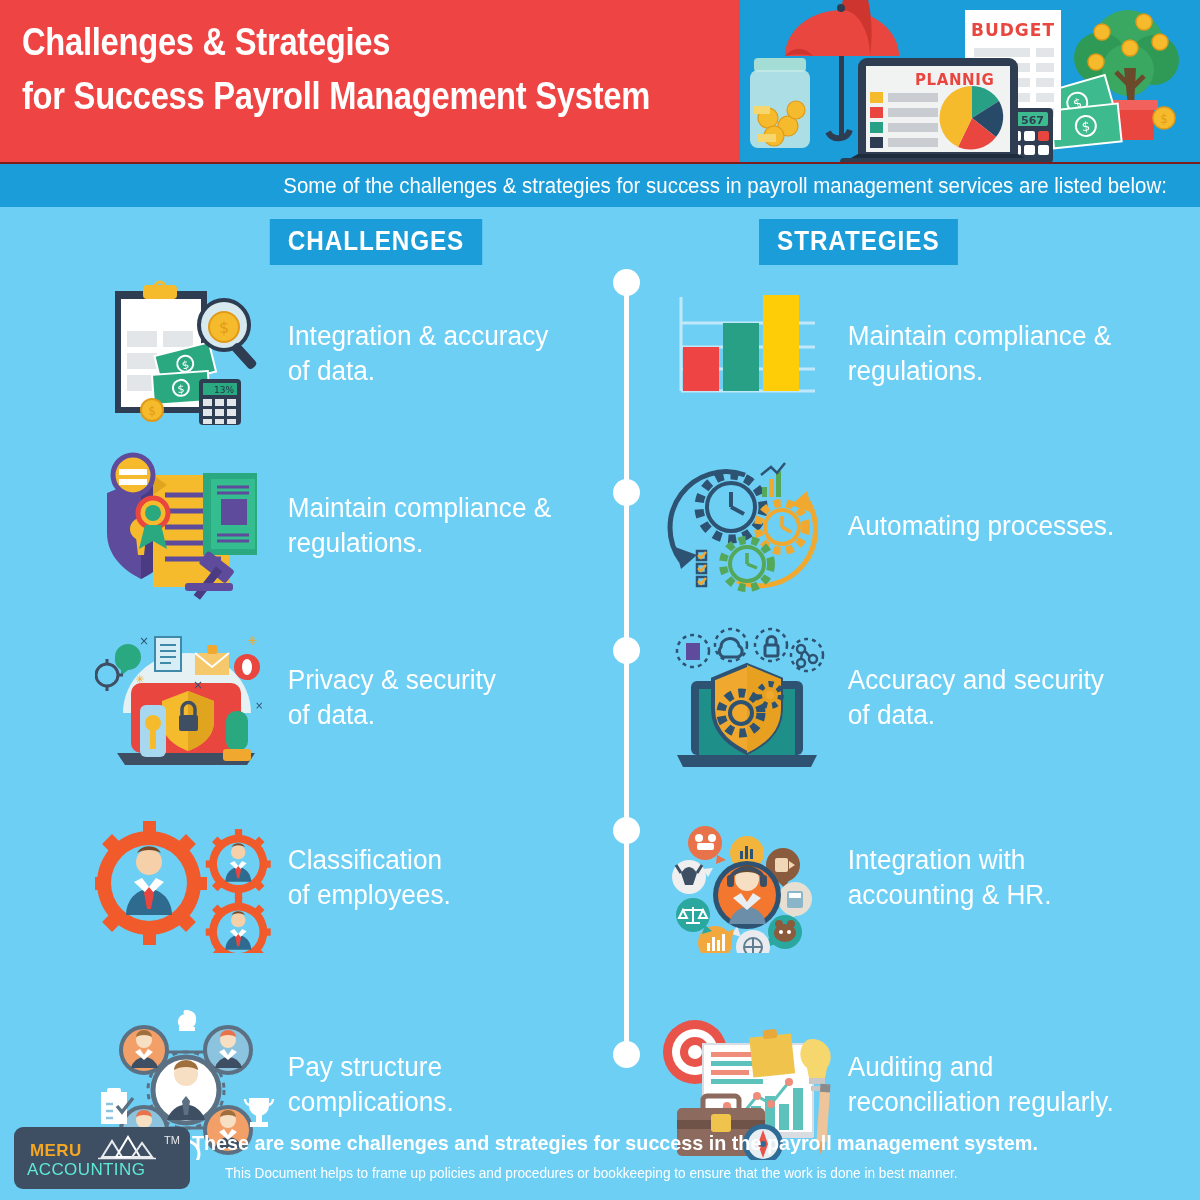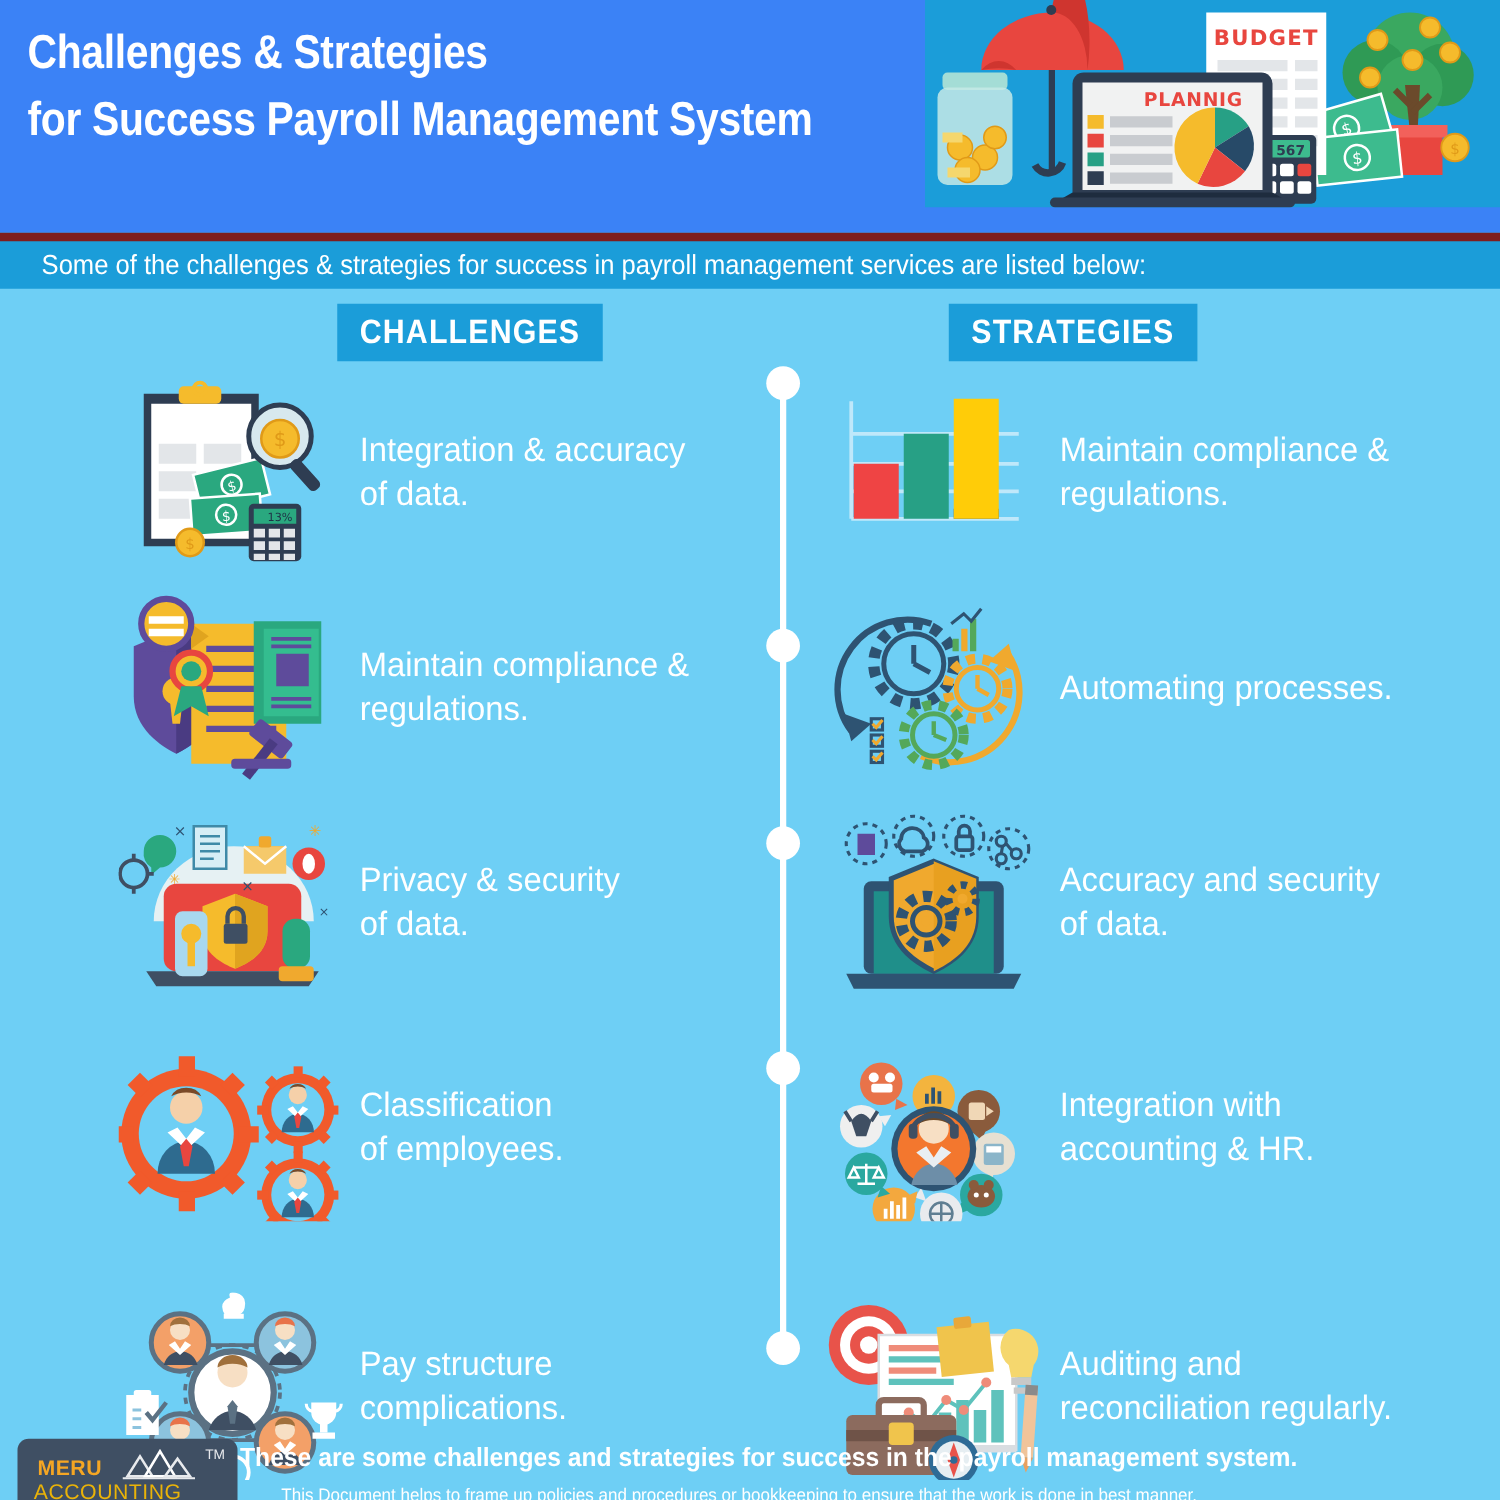--- a/index.html
+++ b/index.html
@@ -7,22 +7,22 @@
     width: 1200px; height: 1200px;
     font-family: "Liberation Sans", sans-serif;
     background: #6ecff5;
     overflow: hidden;
   }
   .page { position: relative; width: 1200px; height: 1200px; }
 
   
   .header {
     position: relative;
-    height: 186px;
-    background: #3b82f6;
+    height: 162px;
+    background: #ef4444;
     overflow: hidden;
   }
   .title {
     position: absolute; left: 22px; top: 16px;
     color: #ffffff;
     font-size: 38px;
     font-weight: bold;
     line-height: 1.42;
     letter-spacing: -0.3px;
     transform: scaleX(0.86);
@@ -30,22 +30,22 @@
     white-space: pre-line;
   }
   .header-art {
     position: absolute; right: 0; top: 0; width: 460px; height: 166px;
   }
 
   
   .subtitle-bar {
     height: 45px;
     background: #1b9dd9;
-    border-top: 7px solid #7f1d1d;
-    display: flex; align-items: center; justify-content: flex-start;
+    border-top: 2px solid #7f1d1d;
+    display: flex; align-items: center; justify-content: flex-end;
   }
   .subtitle-bar .txt {
     color: #ffffff; font-size: 22px; transform: scaleX(0.93);
   }
 
   
   .col-heads { position: relative; height: 62px; padding-left: 48px; }
   .col-head {
     position: absolute; top: 12px;
     background: #1b9dd9;
@@ -102,21 +102,21 @@
     width: 176px; height: 62px;
     background: #3f4f63;
     border-radius: 9px;
   }
   .logo .meru {
     position: absolute; left: 16px; top: 14px;
     color: #f5a623; font-size: 17px; font-weight: bold; letter-spacing: 0.4px;
   }
   .logo .acct {
     position: absolute; left: 13px; top: 33px;
-    color: #eab308; font-size: 17px; letter-spacing: 0.4px;
+    color: #5eead4; font-size: 17px; letter-spacing: 0.4px;
   }
   .logo .tm {
     position: absolute; right: 10px; top: 7px;
     color: #e8eaed; font-size: 11px;
   }
   .logo .mtn { position: absolute; left: 84px; top: 8px; width: 58px; height: 26px; }
 
   .footer-main {
     position: absolute; left: 192px; top: 12px; width: 1000px;
     color: #ffffff; font-size: 21px; font-weight: bold;

